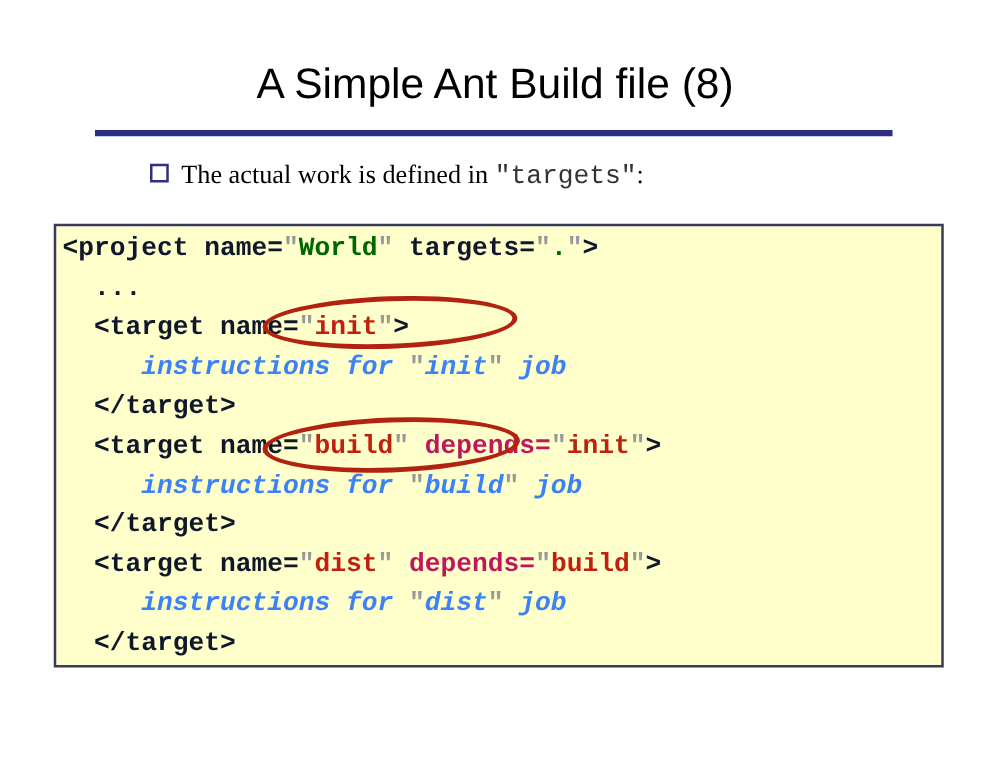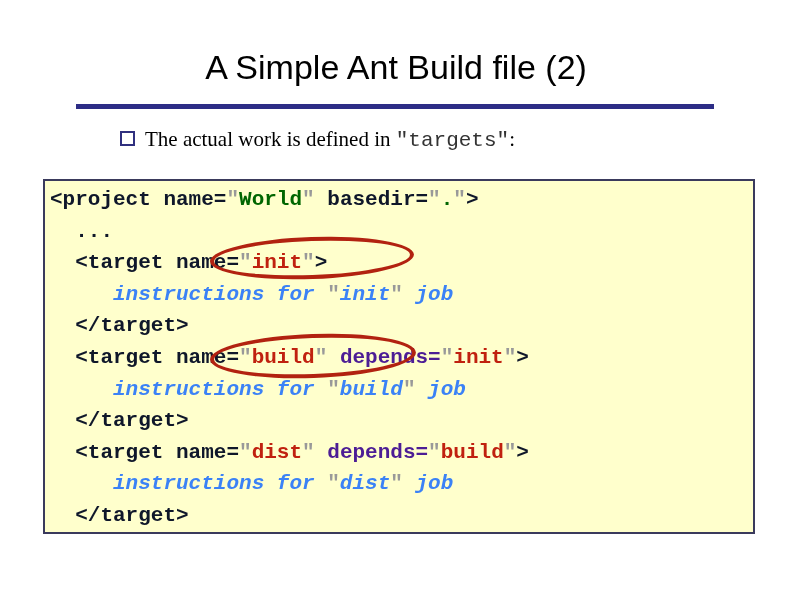--- a/index.html
+++ b/index.html
@@ -35,50 +35,50 @@
   #code-box{
     position:absolute;left:43px;top:179px;width:703px;height:348px;
     background:#ffffcc;border:2px solid #3a3a5c;
     padding:3px 0 0 5px;box-sizing:content-box;
   }
   .code-line{
     font-family:"Liberation Mono","DejaVu Sans Mono",monospace;
     font-size:21px;font-weight:700;line-height:31.6px;white-space:pre;
   }
   .tok-t{color:#0f172a;}           
-  .tok-d{color:#4c1d95;}           
+  .tok-d{color:#be185d;}           
   .tok-v{color:#006600;}           
   .tok-n{color:#c0210f;}           
   .tok-q{color:#999999;}           
   .tok-c{color:#3b82f6;font-style:italic;} 
   
   .ellipse{
     position:absolute;border:4px solid #b22210;border-radius:50%;
     background:transparent;transform:rotate(-2deg);
   }
   #ellipse-init{left:210px;top:237px;width:196px;height:34px;}
   #ellipse-build{left:210px;top:334px;width:198px;height:36px;}
 </style>
 </head>
 <body>
 
 <div id="slide">
 
-  <div id="title">A Simple Ant Build file (2)</div>
+  <div id="title">A Simple Ant Build file (8)</div>
 
   <div id="title-rule"></div>
 
   <div id="bullet-row">
     <span id="bullet-square"></span>
     <span id="bullet-text"><span>The actual work is defined in </span><span id="bullet-code">"targets"</span><span>:</span></span>
   </div>
 
   <div id="code-box">
     <div id="code-content">
-        <div class="code-line"><span class="tok-t">&lt;project name=</span><span class="tok-q">"</span><span class="tok-v">World</span><span class="tok-q">"</span><span class="tok-t"> basedir=</span><span class="tok-q">"</span><span class="tok-v">.</span><span class="tok-q">"</span><span class="tok-t">&gt;</span></div>
+        <div class="code-line"><span class="tok-t">&lt;project name=</span><span class="tok-q">"</span><span class="tok-v">World</span><span class="tok-q">"</span><span class="tok-t"> targets=</span><span class="tok-q">"</span><span class="tok-v">.</span><span class="tok-q">"</span><span class="tok-t">&gt;</span></div>
         <div class="code-line"><span class="tok-t">  ...</span></div>
         <div class="code-line"><span class="tok-t">  &lt;target name=</span><span class="tok-q">"</span><span class="tok-n">init</span><span class="tok-q">"</span><span class="tok-t">&gt;</span></div>
         <div class="code-line"><span class="tok-c">     instructions for </span><span class="tok-q">"</span><span class="tok-c">init</span><span class="tok-q">"</span><span class="tok-c"> job</span></div>
         <div class="code-line"><span class="tok-t">  &lt;/target&gt;</span></div>
         <div class="code-line"><span class="tok-t">  &lt;target name=</span><span class="tok-q">"</span><span class="tok-n">build</span><span class="tok-q">"</span><span class="tok-t"> </span><span class="tok-d">depends=</span><span class="tok-q">"</span><span class="tok-n">init</span><span class="tok-q">"</span><span class="tok-t">&gt;</span></div>
         <div class="code-line"><span class="tok-c">     instructions for </span><span class="tok-q">"</span><span class="tok-c">build</span><span class="tok-q">"</span><span class="tok-c"> job</span></div>
         <div class="code-line"><span class="tok-t">  &lt;/target&gt;</span></div>
         <div class="code-line"><span class="tok-t">  &lt;target name=</span><span class="tok-q">"</span><span class="tok-n">dist</span><span class="tok-q">"</span><span class="tok-t"> </span><span class="tok-d">depends=</span><span class="tok-q">"</span><span class="tok-n">build</span><span class="tok-q">"</span><span class="tok-t">&gt;</span></div>
         <div class="code-line"><span class="tok-c">     instructions for </span><span class="tok-q">"</span><span class="tok-c">dist</span><span class="tok-q">"</span><span class="tok-c"> job</span></div>
         <div class="code-line"><span class="tok-t">  &lt;/target&gt;</span></div>

